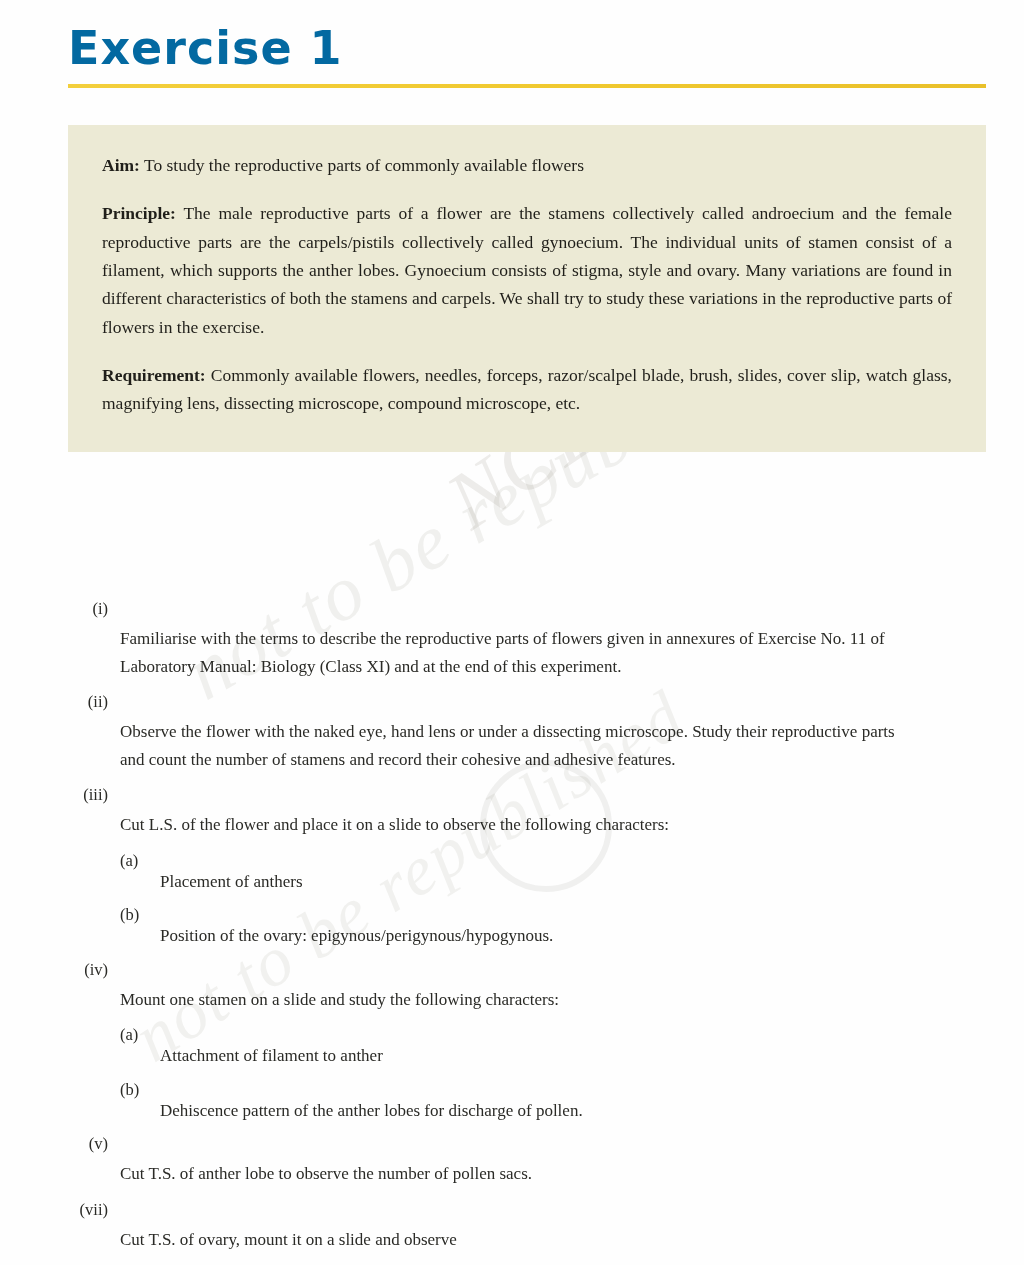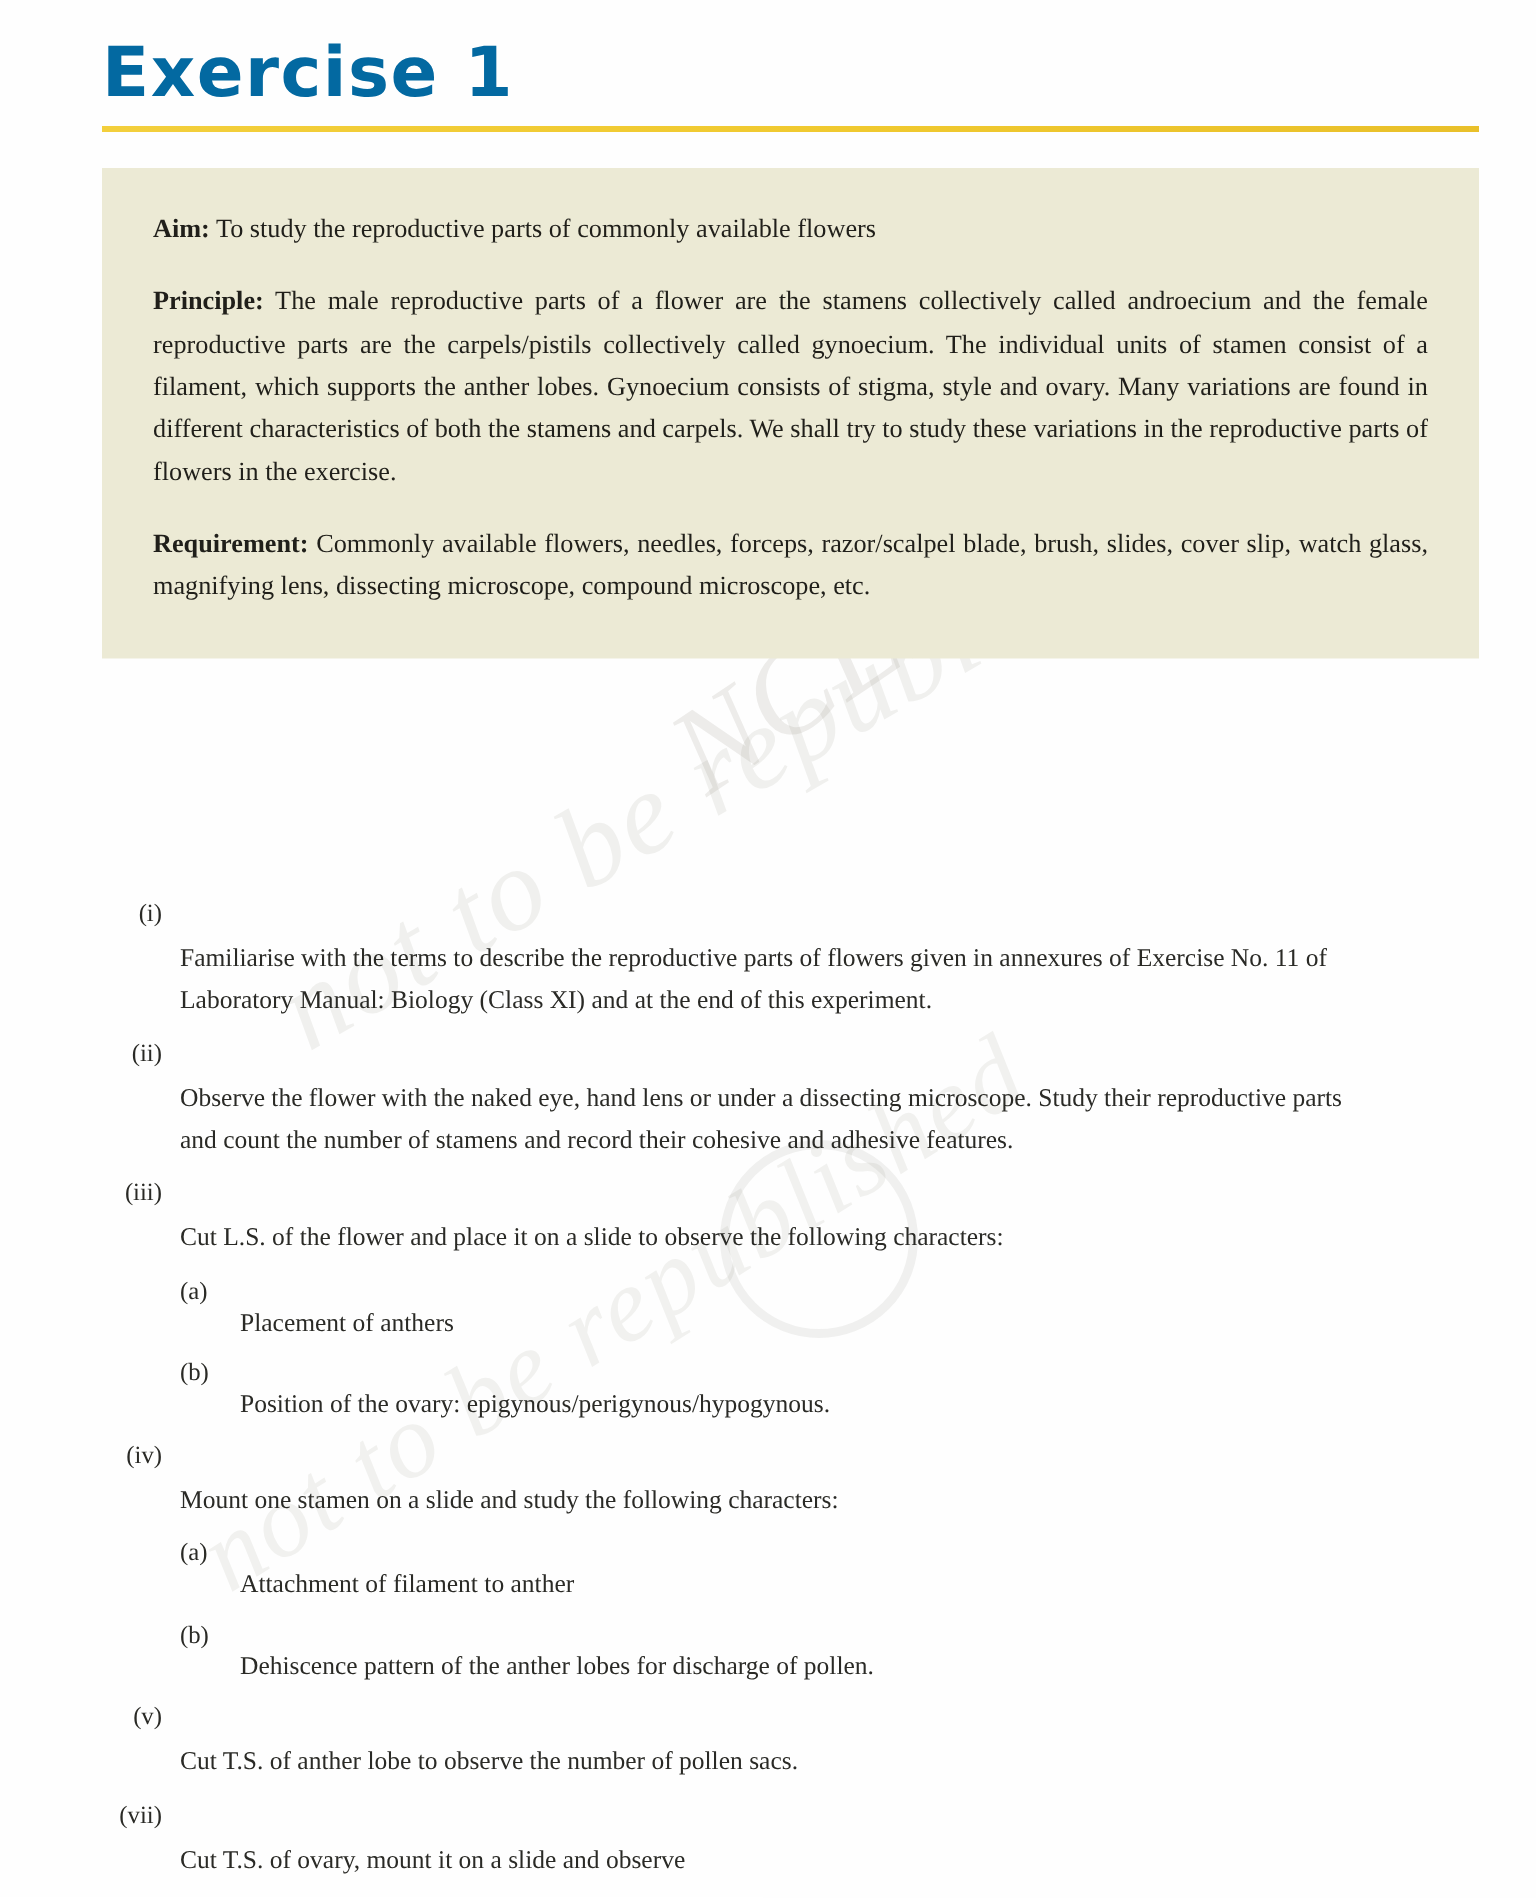--- a/index.html
+++ b/index.html
@@ -92,21 +92,21 @@
   .title-rule {
     margin-top: 12px;
     height: 4px;
     width: 100%;
     background: linear-gradient(to right, #f3cf3c 0%, #f0c92f 55%, #e9c02a 100%);
   }
 
   
   .info-box {
     position: absolute;
-    top: 112px;
+    top: 125px;
     left: 68px;
     width: 918px;
     background: #ecead5;
     padding: 26px 34px 34px 34px;
     box-sizing: border-box;
     z-index: 3;
   }
   .info-box p {
     margin: 0 0 20px 0;
     font-size: 17.5px;

